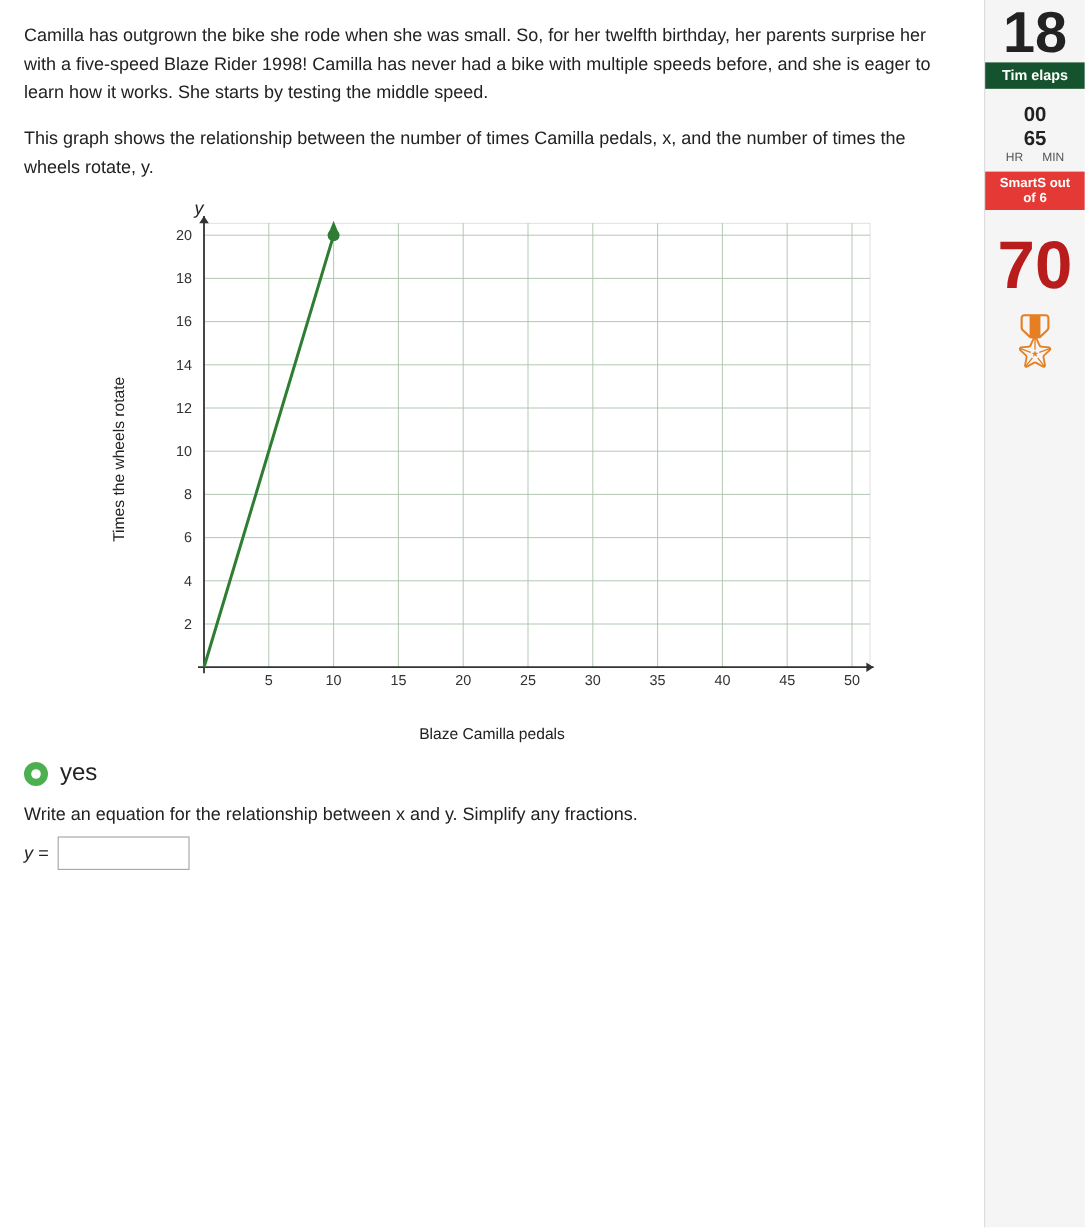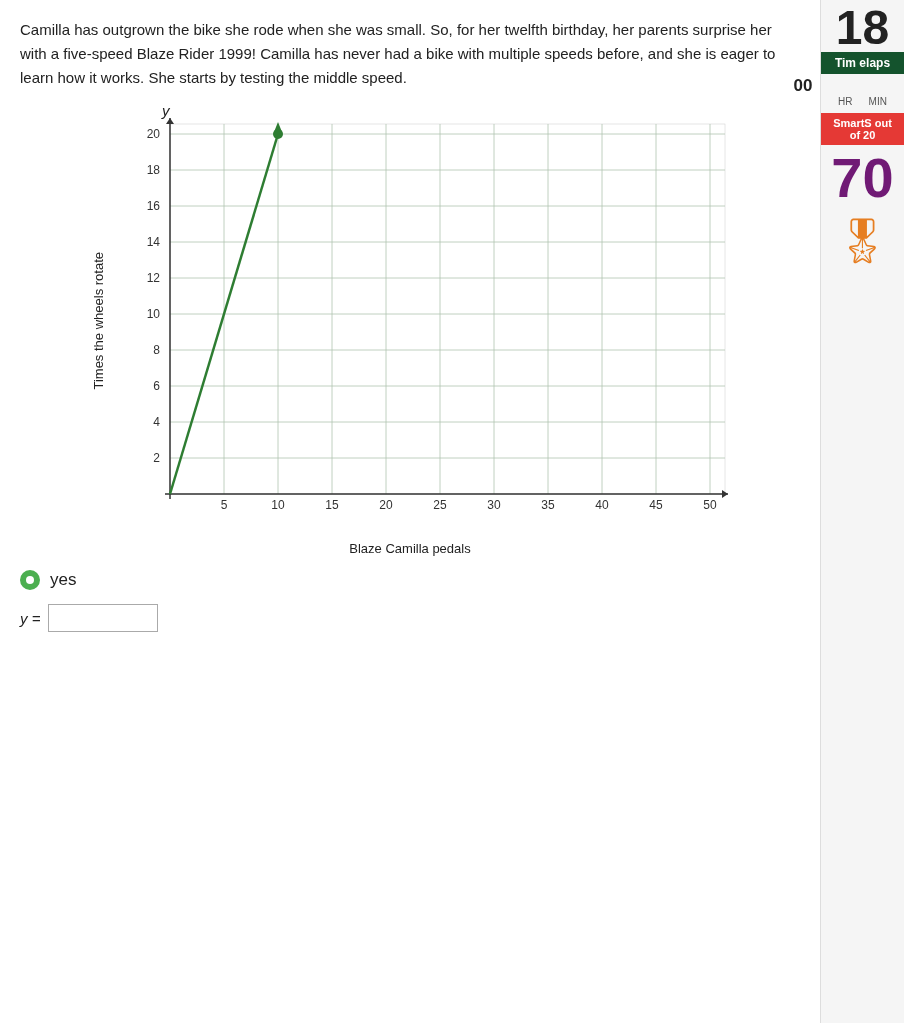--- a/index.html
+++ b/index.html
@@ -41,27 +41,27 @@
       color: #fff;
       font-size: 12px;
       font-weight: bold;
       text-align: center;
       width: 100%;
       padding: 4px 2px;
       margin-top: 0;
     }
     .sidebar-timer-value {
       display: flex;
+      flex-direction: column;
       align-items: center;
       justify-content: center;
       width: 100%;
-      padding: 2px 4px 0 4px;
+      padding: 12px 4px 0 4px;
       font-size: 13px;
       font-weight: bold;
-      gap: 48px;
     }
     .sidebar-timer-hr, .sidebar-timer-min {
       text-align: center;
       font-size: 17px;
       font-weight: bold;
     }
     .sidebar-timer-labels {
       display: flex;
       flex-direction: row;
       width: 100%;
@@ -77,24 +77,24 @@
       font-size: 11px;
       font-weight: bold;
       padding: 4px 6px;
       text-align: center;
       width: 100%;
       margin-top: 2px;
     }
     .score-num {
       font-size: 56px;
       font-weight: bold;
-      color: #701a75;
+      color: #b91c1c;
       text-align: center;
       line-height: 1.1;
-      margin-top: 2px;
+      margin-top: 15px;
     }
     .ribbon-icon {
       font-size: 44px;
       text-align: center;
       margin-top: 6px;
       color: #e67e22;
     }
     .intro-text {
       font-size: 15px;
       line-height: 1.6;
@@ -133,22 +133,23 @@
     }
     .question-text {
       font-size: 15px;
       margin-bottom: 10px;
     }
     .radio-group {
       margin-bottom: 14px;
     }
     .radio-option {
       display: flex;
+      align-items: center;
       margin-bottom: 8px;
-      font-size: 17px;
+      font-size: 20px;
       cursor: pointer;
     }
     .radio-circle {
       width: 20px;
       height: 20px;
       border-radius: 50%;
       border: 2px solid #aaa;
       margin-right: 10px;
       display: flex;
       align-items: center;
@@ -186,21 +187,22 @@
       width: 110px;
       height: 28px;
       font-size: 15px;
       padding: 2px 6px;
     }
   </style>
 </head>
 <body>
 
 <div class="main-content">
-  <p class="intro-text">Camilla has outgrown the bike she rode when she was small. So, for her twelfth birthday, her parents surprise her with a five-speed Blaze Rider 1999! Camilla has never had a bike with multiple speeds before, and she is eager to learn how it works. She starts by testing the middle speed.</p>
+  <p class="intro-text">Camilla has outgrown the bike she rode when she was small. So, for her twelfth birthday, her parents surprise her with a five-speed Blaze Rider 1998! Camilla has never had a bike with multiple speeds before, and she is eager to learn how it works. She starts by testing the middle speed.</p>
+  <p class="intro-text">This graph shows the relationship between the number of times Camilla pedals, x, and the number of times the wheels rotate, y.</p>
 
   <div class="graph-section">
     <div class="graph-wrapper">
       <div class="y-axis-label">Times the wheels rotate</div>
       <div class="graph-area">
         <svg width="620" height="430">
 
           <rect x="60" y="20" width="555" height="370" fill="white" stroke="#ccc" stroke-width="0.5"></rect>
 
           <line x1="60" y1="354" x2="615" y2="354" stroke="#b0c4b0" stroke-width="0.8"></line>
@@ -270,35 +272,36 @@
     <div class="x-axis-label">Blaze Camilla pedals</div>
   </div>
 
   <div class="question-section">
     <div class="radio-group">
       <label class="radio-option">
         <div class="radio-circle selected"></div>
         <span>yes</span>
       </label>
     </div>
+    <p class="write-equation-section">Write an equation for the relationship between x and y. Simplify any fractions.</p>
     <div class="equation-row">
       <span class="equation-label">y =</span>
       <input class="equation-input" type="text" placeholder="" style="">
     </div>
   </div>
 </div>
 
 <div class="sidebar">
   <div class="sidebar-problem-num">18</div>
   <div class="sidebar-timer-label">Tim elaps</div>
   <div class="sidebar-timer-value">
     <span class="sidebar-timer-hr">00</span>
     <span style="margin:0 2px;font-weight:bold;"> </span>
     <span class="sidebar-timer-min">65</span>
   </div>
   <div class="sidebar-timer-labels">
     <span>HR</span>
     <span>MIN</span>
   </div>
-  <div class="smarts-badge">SmartS out of 20</div>
+  <div class="smarts-badge">SmartS out of 6</div>
   <div class="score-num">70</div>
   <div class="ribbon-icon">🎖</div>
 </div>
 
 </body></html>

